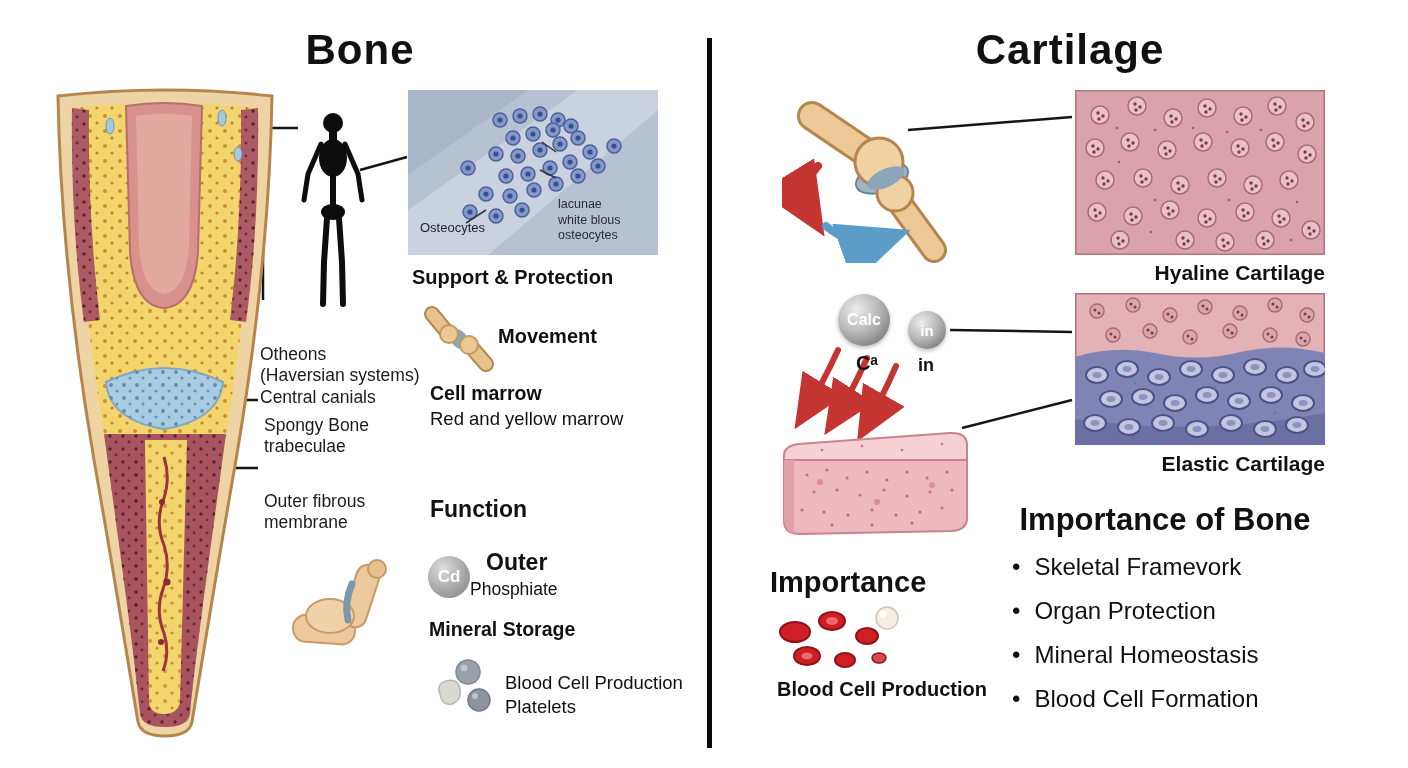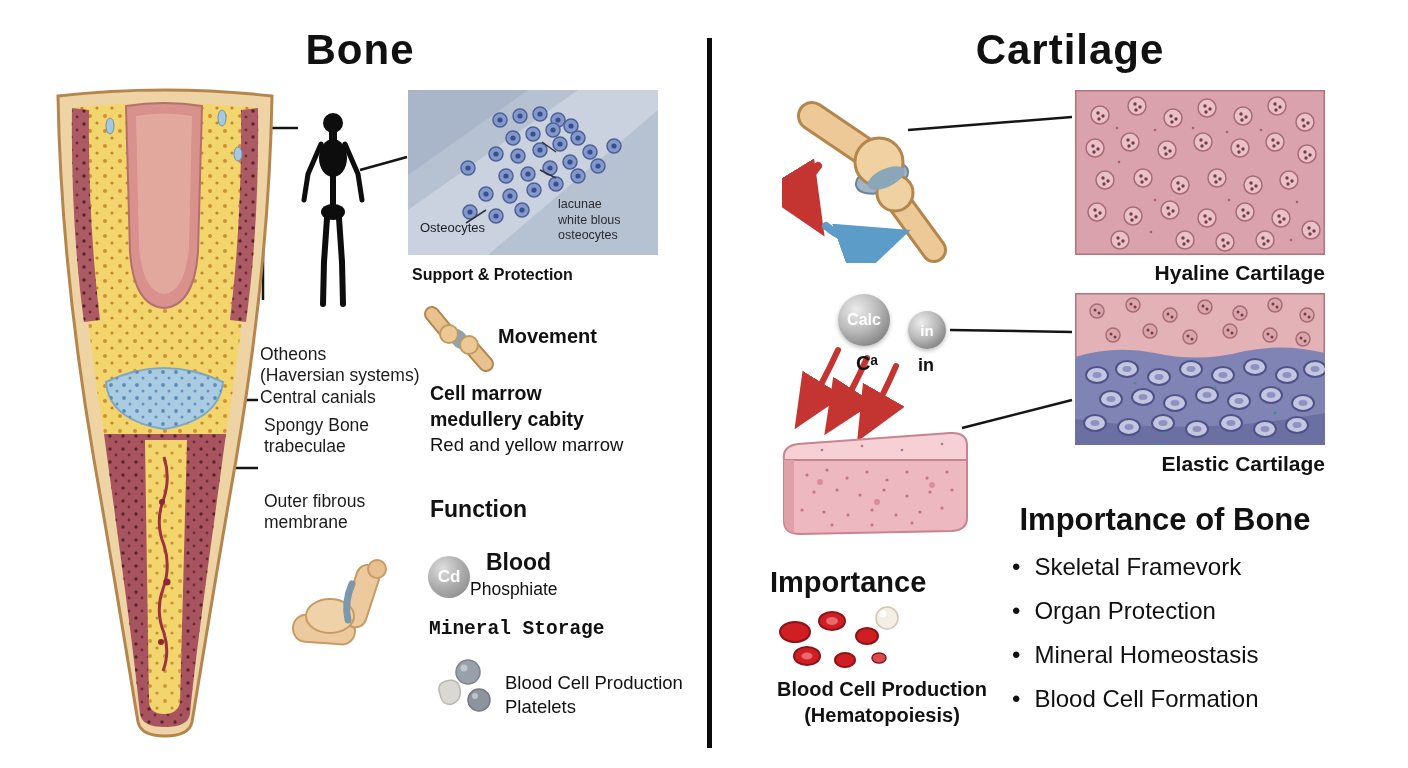--- a/index.html
+++ b/index.html
@@ -154,36 +154,35 @@
       </g>
       <path d="M 148 62 L 134 52 M 148 88 L 132 80" stroke="#33333d" stroke-width="1.5" fill="none"></path>
       <path d="M 58 133 L 78 120" stroke="#33333d" stroke-width="1.5" fill="none"></path>
     </svg>
     <div class="histo-label prelines" style="left:150px; top:68px;">lacunae
 white blous
 osteocytes</div>
     <div class="histo-label" style="left:12px; top:130px; font-size:13px; color:#1e1e26;">Osteocytes</div>
   </div>
 
-  <div class="abs bold" style="left:412px; top:266px; font-size:16px;">Support &amp; Protection</div>
+  <div class="abs bold" style="left:412px; top:266px; font-size:20px;">Support &amp; Protection</div>
 
   <svg class="abs" style="left:424px; top:306px;" width="70" height="66" viewBox="0 0 70 66">
     <path d="M 8 8 L 22 25" stroke="#b5854e" stroke-width="16" stroke-linecap="round"></path>
     <path d="M 8 8 L 22 25" stroke="#e8c28c" stroke-width="12" stroke-linecap="round"></path>
     <path d="M 62 58 L 48 42" stroke="#b5854e" stroke-width="16" stroke-linecap="round"></path>
     <path d="M 62 58 L 48 42" stroke="#e8c28c" stroke-width="12" stroke-linecap="round"></path>
     <ellipse cx="35" cy="33" rx="8" ry="11" transform="rotate(-35 35 33)" fill="#8ba3b5"></ellipse>
     <circle cx="25" cy="28" r="9" fill="#ecc894" stroke="#c09a60" stroke-width="2"></circle>
     <circle cx="45" cy="39" r="9" fill="#ecc894" stroke="#c09a60" stroke-width="2"></circle>
   </svg>
   <div class="abs bold" style="left:498px; top:325px; font-size:20px;">Movement</div>
 
   <div class="abs" style="left:430px; top:380px; line-height:26px;">
     <div class="bold" style="font-size:19.5px;">Cell marrow</div>
-    <div class="bold" style="font-size:19.5px;">medullery cabity</div>
     <div style="font-size:18.5px;">Red and yellow marrow</div>
   </div>
 
   <div class="abs bone-label prelines" style="left:260px; top:305px;">Otheons
 (Haversian systems)
 Central canials</div>
   <div class="abs bone-label prelines" style="left:264px; top:376px;">Spongy Bone
 trabeculae</div>
   <div class="abs bone-label prelines" style="left:264px; top:452px;">Outer fibrous
 membrane</div>
@@ -192,23 +191,23 @@
 
   <svg class="abs" style="left:292px; top:556px;" width="95" height="100" viewBox="0 0 95 100">
     <rect x="2" y="58" width="62" height="27" rx="13" fill="#ecca9e" stroke="#c79a66" stroke-width="2" transform="rotate(4 2 58)"></rect>
     <rect x="58" y="8" width="23" height="64" rx="11" fill="#ecca9e" stroke="#c79a66" stroke-width="2" transform="rotate(18 69 40)"></rect>
     <ellipse cx="38" cy="60" rx="24" ry="17" fill="#f0d2a8" stroke="#c79a66" stroke-width="2"></ellipse>
     <circle cx="85" cy="13" r="9" fill="#e8c090" stroke="#c79a66" stroke-width="2"></circle>
     <path d="M 60 28 Q 52 46 56 64" stroke="#7d98ab" stroke-width="7" fill="none" stroke-linecap="round"></path>
   </svg>
 
   <div class="badge" style="left:428px; top:556px; width:42px; height:42px; font-size:17px;">Cd</div>
-  <div class="abs bold" style="left:486px; top:549px; font-size:23px;">Blood</div>
+  <div class="abs bold" style="left:486px; top:549px; font-size:23px;">Outer</div>
   <div class="abs" style="left:470px; top:579px; font-size:17.5px;">Phosphiate</div>
-  <div class="abs bold" style="left:429px; top:618px; font-size:19.5px;font-family:Liberation Mono, monospace;">Mineral Storage</div>
+  <div class="abs bold" style="left:429px; top:618px; font-size:19.5px;">Mineral Storage</div>
 
   <svg class="abs" style="left:432px; top:658px;" width="68" height="66" viewBox="0 0 68 66">
     <circle cx="36" cy="14" r="12" fill="#9aa0aa" stroke="#7e8590" stroke-width="1.5"></circle>
     <circle cx="32" cy="10" r="3.5" fill="#c2c6cc"></circle>
     <path d="M 8 36 Q 4 26 14 23 Q 26 20 28 31 Q 30 42 20 46 Q 10 48 8 36 Z" fill="#d9d8d2" stroke="#b8b7b0" stroke-width="1.5"></path>
     <circle cx="47" cy="42" r="11" fill="#8e949e" stroke="#747a86" stroke-width="1.5"></circle>
     <circle cx="43" cy="38" r="3" fill="#bfc3c9"></circle>
   </svg>
   <div class="abs" style="left:505px; top:672px; font-size:18.5px;">Blood Cell Production</div>
   <div class="abs" style="left:505px; top:696px; font-size:18.5px;">Platelets</div>
@@ -434,15 +433,14 @@
     <ellipse cx="57" cy="17" rx="6" ry="4" fill="#e86a6d"></ellipse>
     <ellipse cx="92" cy="32" rx="11" ry="8" fill="#d01f24" stroke="#8f1216" stroke-width="2"></ellipse>
     <ellipse cx="32" cy="52" rx="13" ry="9" fill="#d01f24" stroke="#8f1216" stroke-width="2"></ellipse>
     <ellipse cx="32" cy="52" rx="5.5" ry="3.5" fill="#e86a6d"></ellipse>
     <ellipse cx="70" cy="56" rx="10" ry="7" fill="#d01f24" stroke="#8f1216" stroke-width="2"></ellipse>
     <ellipse cx="104" cy="54" rx="7" ry="5" fill="#d94a4e" stroke="#8f1216" stroke-width="1.5"></ellipse>
     <circle cx="112" cy="14" r="11" fill="#f4eee4" stroke="#cfc6b6" stroke-width="1.5"></circle>
     <circle cx="108" cy="10" r="3.5" fill="#ffffff"></circle>
   </svg>
   <div class="abs bold" style="left:762px; top:678px; width:240px; text-align:center; font-size:20px;">Blood Cell Production</div>
-  <div class="abs bold" style="left:762px; top:704px; width:240px; text-align:center; font-size:20px;">(Hematopoiesis)</div>
 
 </div>
 
 </body></html>

